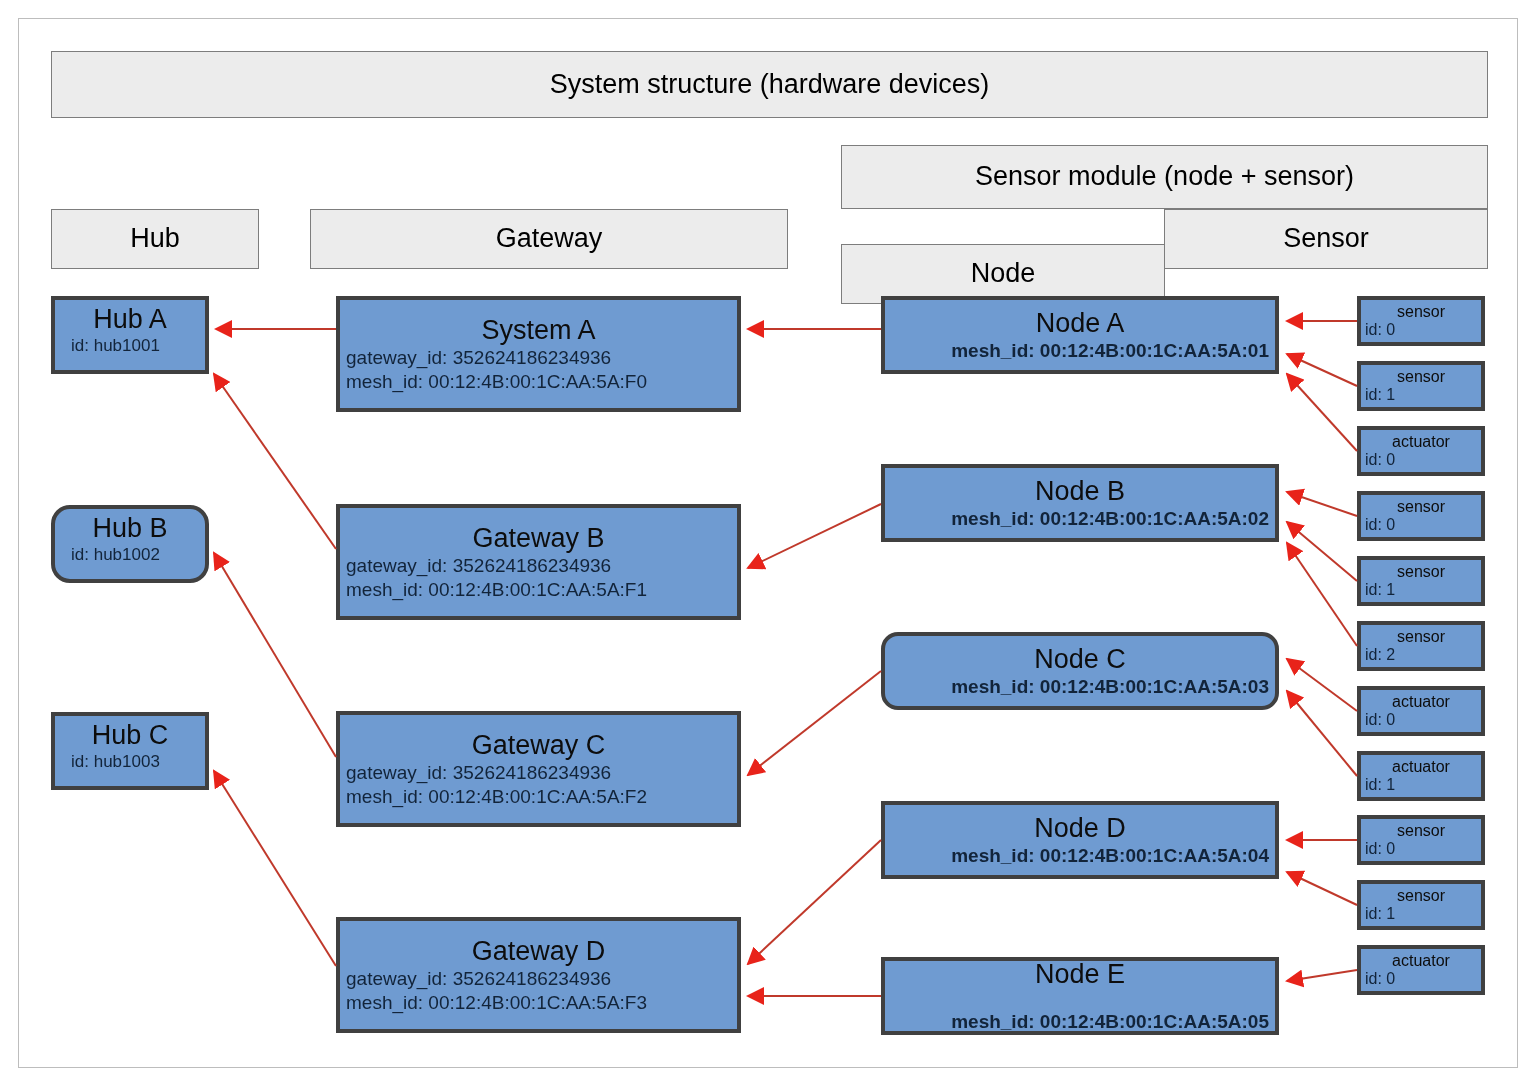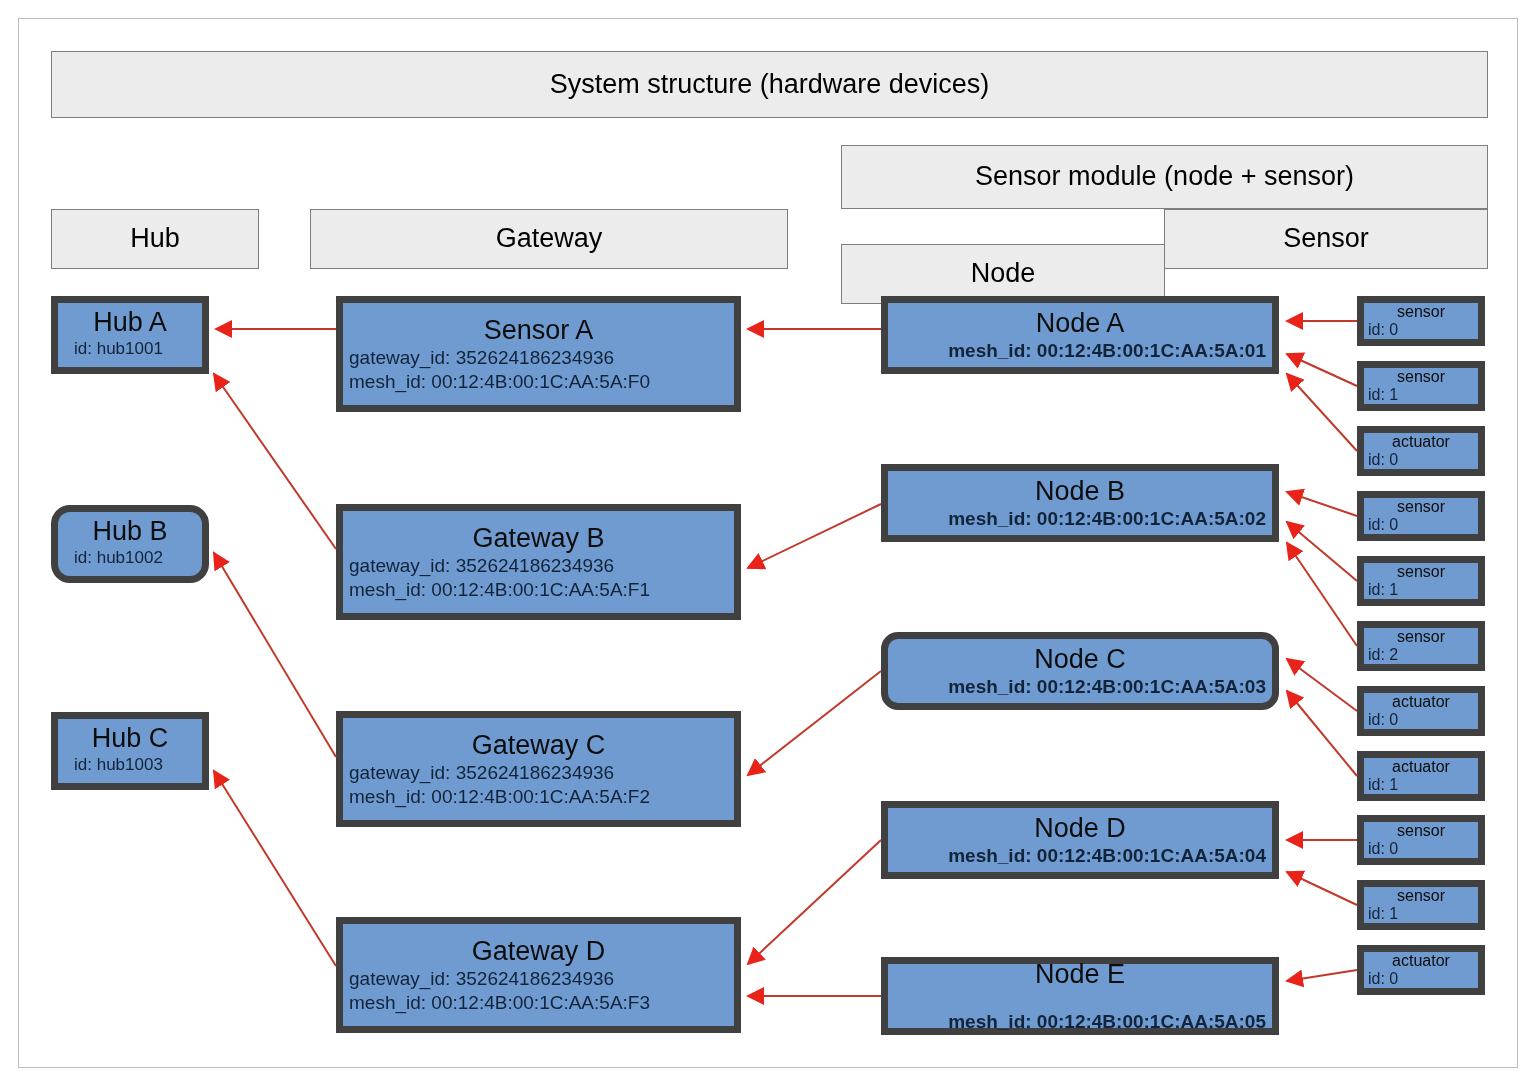--- a/index.html
+++ b/index.html
@@ -7,21 +7,21 @@
   #canvas{position:relative;width:1536px;height:1086px;background:#ffffff;overflow:hidden;}
   .border-frame{position:absolute;left:18px;top:18px;width:1500px;height:1050px;border:1px solid #bdbdbd;box-sizing:border-box;}
 
   .hdr{
     position:absolute;background:#ececec;border:1px solid #7d7d7d;box-sizing:border-box;
     display:flex;align-items:center;justify-content:center;color:#000;
     font-size:27px;font-weight:400;line-height:1.1;text-align:center;
   }
 
   .dev{
-    position:absolute;background:#6f9bd1;border:7px solid #404040;box-sizing:border-box;
+    position:absolute;background:#6f9bd1;border:4px solid #404040;box-sizing:border-box;
     color:#000;display:flex;flex-direction:column;justify-content:center;
     padding:2px 6px;
   }
   .dev .ttl{font-size:27px;text-align:center;line-height:1.15;color:#0d0d0d;}
   .dev .sub{font-size:19px;text-align:left;line-height:1.25;color:#12243a;white-space:nowrap;}
   .dev.node .ttl{font-size:27px;}
   .dev.node .sub{font-size:19px;text-align:right;font-weight:bold;}
   .dev.hub{justify-content:flex-start;padding-top:4px;}
   .dev.hub .sub{font-size:17px;text-align:left;padding-left:10px;}
   .dev.hub .ttl{font-size:27px;}
@@ -71,21 +71,21 @@
     <div class="ttl">Hub B</div>
     <div class="sub">id: hub1002</div>
   </div>
 
   <div class="dev hub" style="left:51px;top:712px;width:158px;height:78px;">
     <div class="ttl">Hub C</div>
     <div class="sub">id: hub1003</div>
   </div>
 
   <div class="dev gateway" style="left:336px;top:296px;width:405px;height:116px;">
-    <div class="ttl">Sensor A</div>
+    <div class="ttl">System A</div>
     <div class="sub">gateway_id: 352624186234936</div>
     <div class="sub">mesh_id: 00:12:4B:00:1C:AA:5A:F0</div>
   </div>
 
   <div class="dev gateway" style="left:336px;top:504px;width:405px;height:116px;">
     <div class="ttl">Gateway B</div>
     <div class="sub">gateway_id: 352624186234936</div>
     <div class="sub">mesh_id: 00:12:4B:00:1C:AA:5A:F1</div>
   </div>
 

